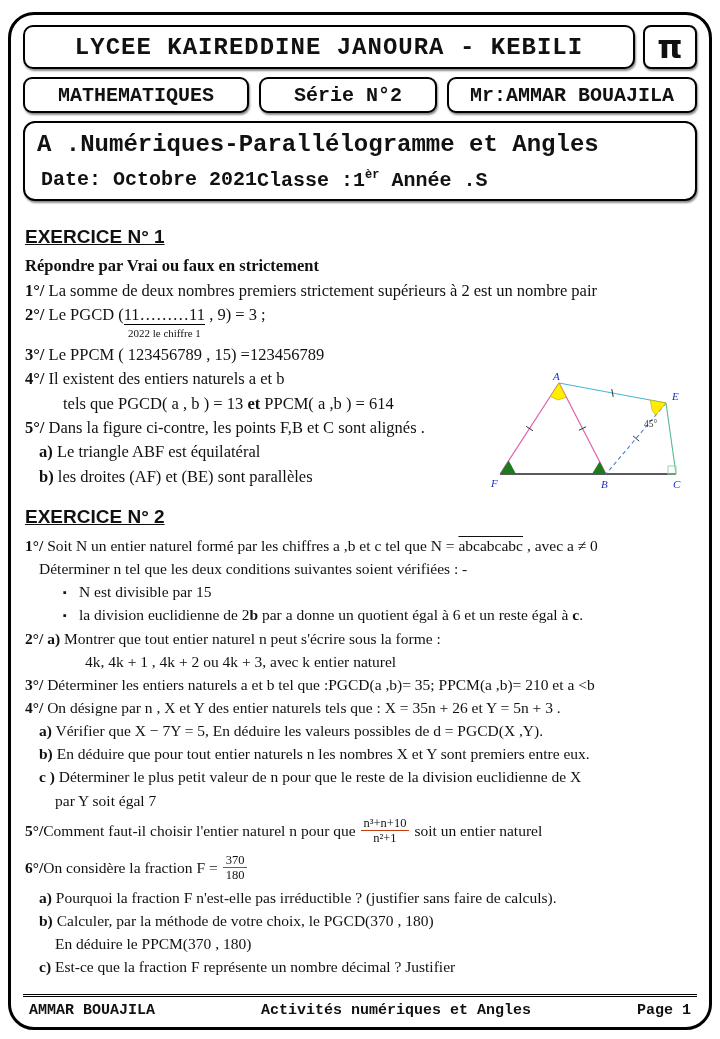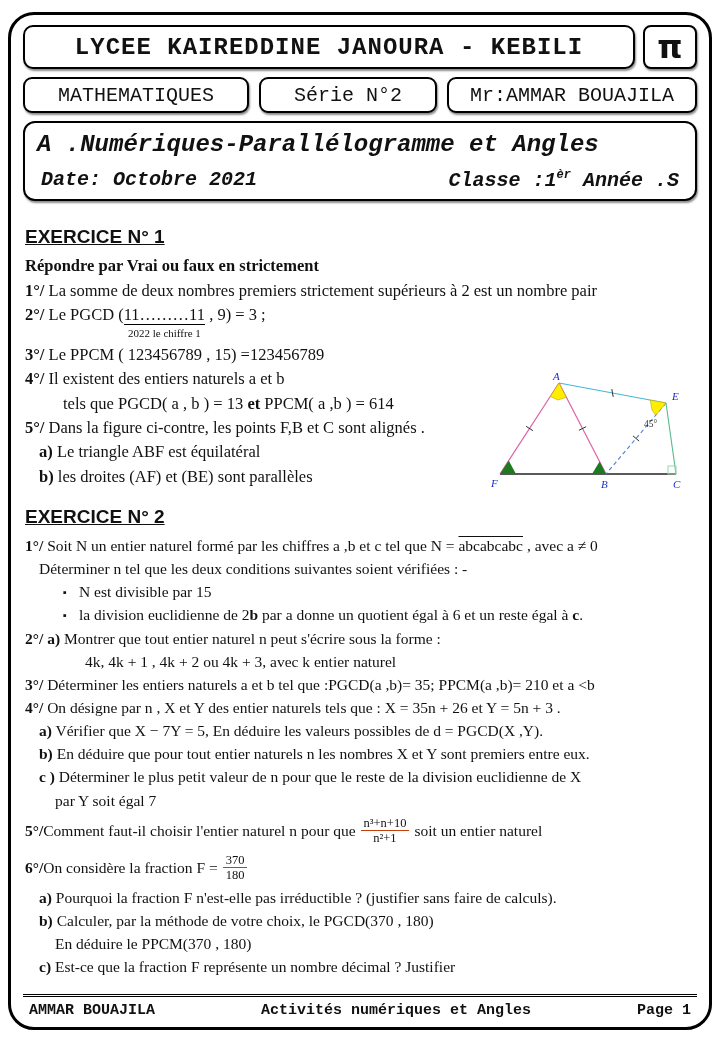--- a/index.html
+++ b/index.html
@@ -8,27 +8,27 @@
         border-radius:26px;padding:10px 12px 8px;display:flex;flex-direction:column;
         font-family:"Liberation Serif",serif;color:#111;background:#fff;}
   .box{border:2px solid #000;border-radius:10px;background:#fff;box-shadow:1px 2px 2px rgba(0,0,0,.45);}
   .row1{display:flex;gap:8px;}
   .school{flex:1;display:flex;align-items:center;justify-content:center;height:44px;
           font-family:"Liberation Mono",monospace;font-weight:bold;font-size:24px;letter-spacing:1px;white-space:nowrap;}
   .pi-box{width:54px;height:44px;display:flex;align-items:center;justify-content:center;
           font-size:32px;font-weight:bold;border-radius:8px;font-family:"DejaVu Sans",sans-serif;}
   .row2{display:flex;gap:10px;margin-top:8px;}
   .cell{height:36px;display:flex;align-items:center;justify-content:center;border-radius:9px;
-        font-family:"Liberation Mono",monospace;font-weight:normal;font-size:20px;white-space:nowrap;padding:0 16px;}
+        font-family:"Liberation Mono",monospace;font-weight:bold;font-size:20px;white-space:nowrap;padding:0 16px;}
   .subject{width:226px;}
   .series{width:178px;}
   .teacher{flex:1;}
-  .title-box{margin-top:8px;padding:8px 12px 7px;border-radius:12px;font-style:italic;}
+  .title-box{margin-top:8px;padding:8px 12px 7px;border-radius:12px;}
   .doc-title{font-family:"Liberation Mono",monospace;font-weight:bold;font-size:24px;white-space:nowrap;}
-  .date-class{display:flex;justify-content:space-between;margin-top:10px;padding:0 4px;
+  .date-class{display:flex;justify-content:flex-start;margin-top:10px;padding:0 4px;
               font-family:"Liberation Mono",monospace;font-weight:bold;font-size:20px;}
   .content{flex:1;position:relative;padding:6px 4px 0 2px;font-size:16.5px;line-height:1.3;}
   .content p{margin:3px 0;}
   .ex2{font-size:15.5px;}
   .ex-heading{font-family:"Liberation Sans",sans-serif;font-weight:bold;font-size:19px;
               text-decoration:underline;margin:18px 0 6px;}
   .b{font-weight:bold;}
   .ind14{padding-left:14px;} .ind22{padding-left:22px;} .ind30{padding-left:30px;}
   .ind38{padding-left:38px;} .ind60{padding-left:60px;}
   .braced-wrap{position:relative;display:inline-block;}

